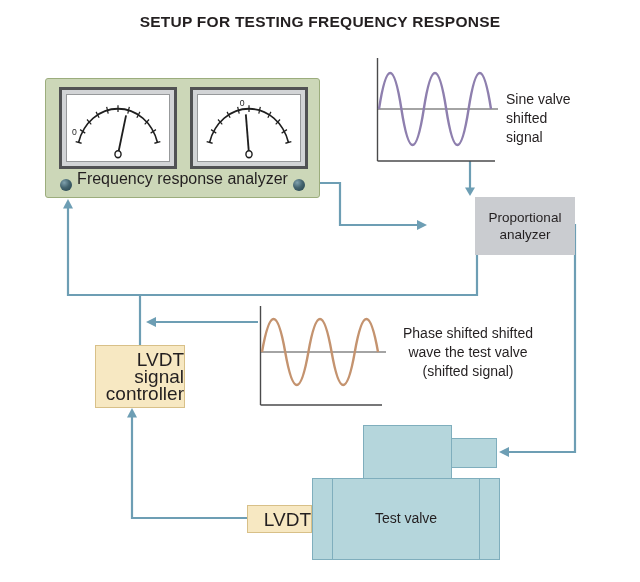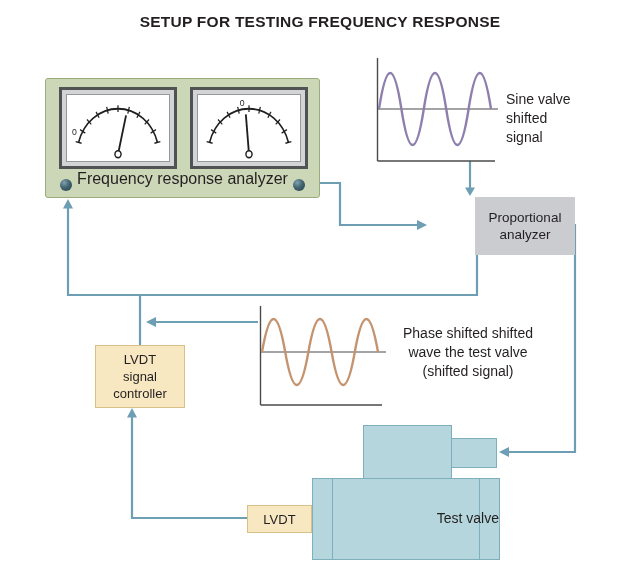--- a/index.html
+++ b/index.html
@@ -50,32 +50,32 @@
   .sidelabel { position:absolute; font-size:14px; line-height:19px; }
   .command-label { left:506px; top:90px; }
   .return-label  { left:388px; top:324px; width:160px; text-align:center; }
 
   
   .ampbox { position:absolute; left:428px; top:197px; width:100px; height:58px;
             background:var(--amplifier-bg,#caccd0); display:flex; flex-direction:column;
             align-items:center; justify-content:center; font-size:13.5px; line-height:17px;margin-left:47px; }
   .crembox { position:absolute; background:var(--cream-bg,#f7e8c2);
              border:1px solid var(--cream-border,#d8c088); display:flex; flex-direction:column;
-             align-items:center; justify-content:center; font-size:13px; line-height:17px; }
+             align-items:flex-end; justify-content:center; font-size:19px; line-height:17px; }
   .controller { left:95px; top:345px; width:90px; height:63px; }
   .lvdtbox    { left:247px; top:505px; width:65px; height:28px; }
 
   
   .valve { position:absolute; background:var(--valve-bg,#b5d6dc); border:1px solid var(--valve-border,#7faebd); }
   .valve-body     { left:312px; top:478px; width:188px; height:82px; }
   .valve-top      { left:363px; top:425px; width:89px; height:54px; }
   .valve-actuator { left:450px; top:438px; width:47px; height:30px; }
   .flange { position:absolute; top:0; bottom:0; width:1px; background:var(--valve-border,#7faebd); }
   .flange.l { left:19px; } .flange.r { right:19px; }
-  .valve-label { position:absolute; left:0; right:0; top:31px; text-align:right; font-size:14px; }
+  .valve-label { position:absolute; left:0; right:0; top:31px; text-align:center; font-size:14px; }
 </style>
 </head>
 <body>
 
 <div class="canvas">
 
   <svg class="connectors" viewBox="0 0 640 582" width="640" height="582">
     <polyline class="wire" points="320,183 340,183 340,225 418,225"></polyline>
     <polygon class="head" points="427,225 417,220 417,230"></polygon>
 

